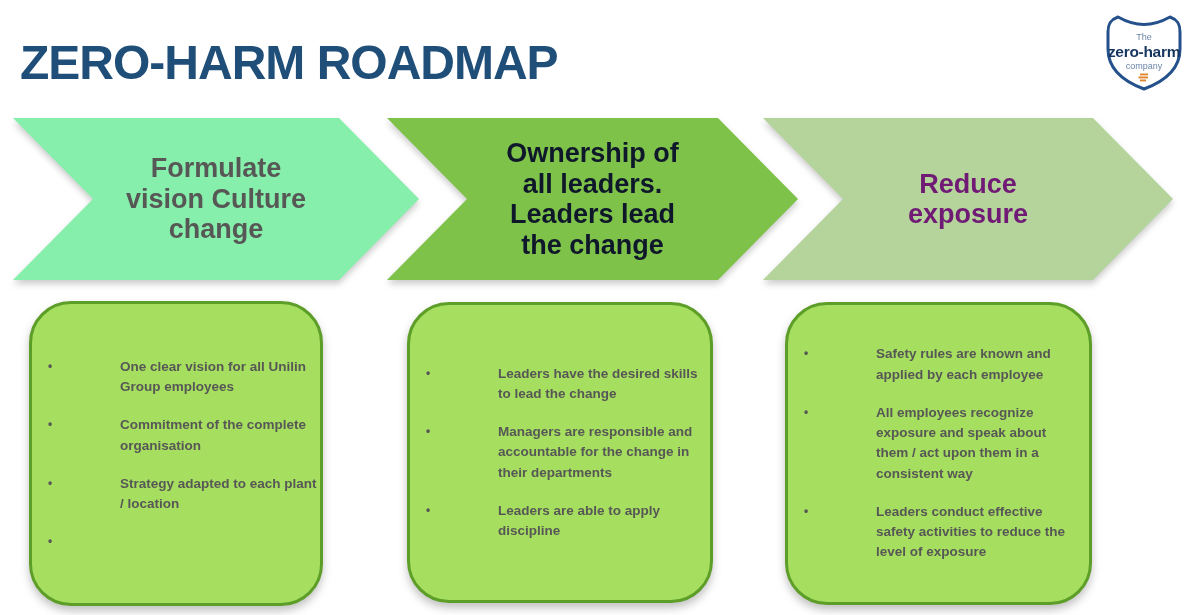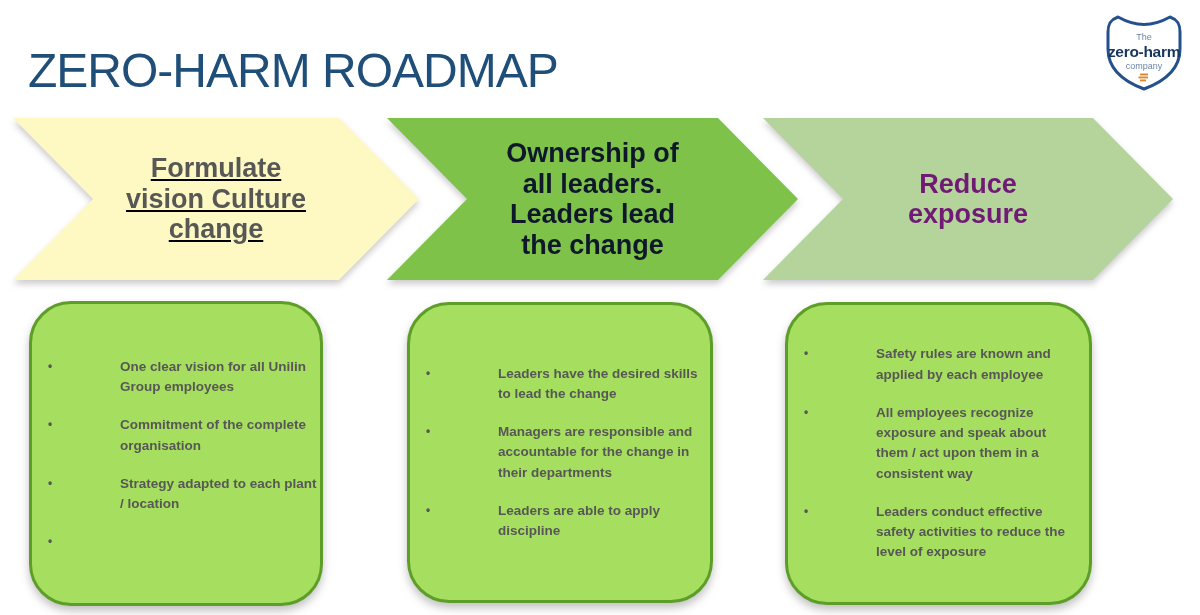--- a/index.html
+++ b/index.html
@@ -1,22 +1,22 @@
 <!DOCTYPE html>
 <html><head>
 <meta charset="utf-8">
 <style>
   html,body{margin:0;padding:0;background:#ffffff;}
   .slide{
     position:relative;width:1200px;height:615px;background:#ffffff;
     font-family:"Liberation Sans", sans-serif;overflow:hidden;
   }
   .title{
-    position:absolute;left:12px;top:31px;margin:16px;
-    font-size:48px;font-weight:normal;line-height:1;letter-spacing:-1px;
+    position:absolute;left:12px;top:31px;margin:8px;
+    font-size:48px;font-weight:bold;line-height:1;letter-spacing:-1px;
   }
   
   .logo{position:absolute;left:1100px;top:6px;width:88px;height:88px;text-align:center;}
   .logo svg{width:100%;height:100%;}
   .logo text{font-family:"Liberation Sans", sans-serif;}
   
   .arrow-wrap{
     position:absolute;top:118px;height:162px;
     filter:drop-shadow(0 4px 3px rgba(110,110,110,0.35));
   }
@@ -65,21 +65,21 @@
       <text x="44" y="61.5" font-size="9" text-anchor="middle" fill="#6b84a8">company</text>
       <g>
         <rect x="40" y="66.5" width="8" height="1.9" fill="#e0872e"></rect>
         <rect x="38.5" y="69.5" width="9.5" height="1.9" fill="#e0872e"></rect>
         <rect x="40" y="72.5" width="6" height="1.9" fill="#e0872e"></rect>
       </g>
     </svg>
   </div>
 
   <div class="arrow-wrap a1">
-    <div class="arrow-shape" style="background: #fef9c3; text-decoration: underline;">
+    <div class="arrow-shape" style="background: #86efac;">
       <div class="arrow-label" style="color: rgb(87, 87, 86);">Formulate
 vision Culture
 change</div>
     </div>
   </div>
 
   <div class="arrow-wrap a2">
     <div class="arrow-shape" style="background: rgb(126, 194, 74);">
       <div class="arrow-label" style="color: #0f172a;">Ownership of
 all leaders.

